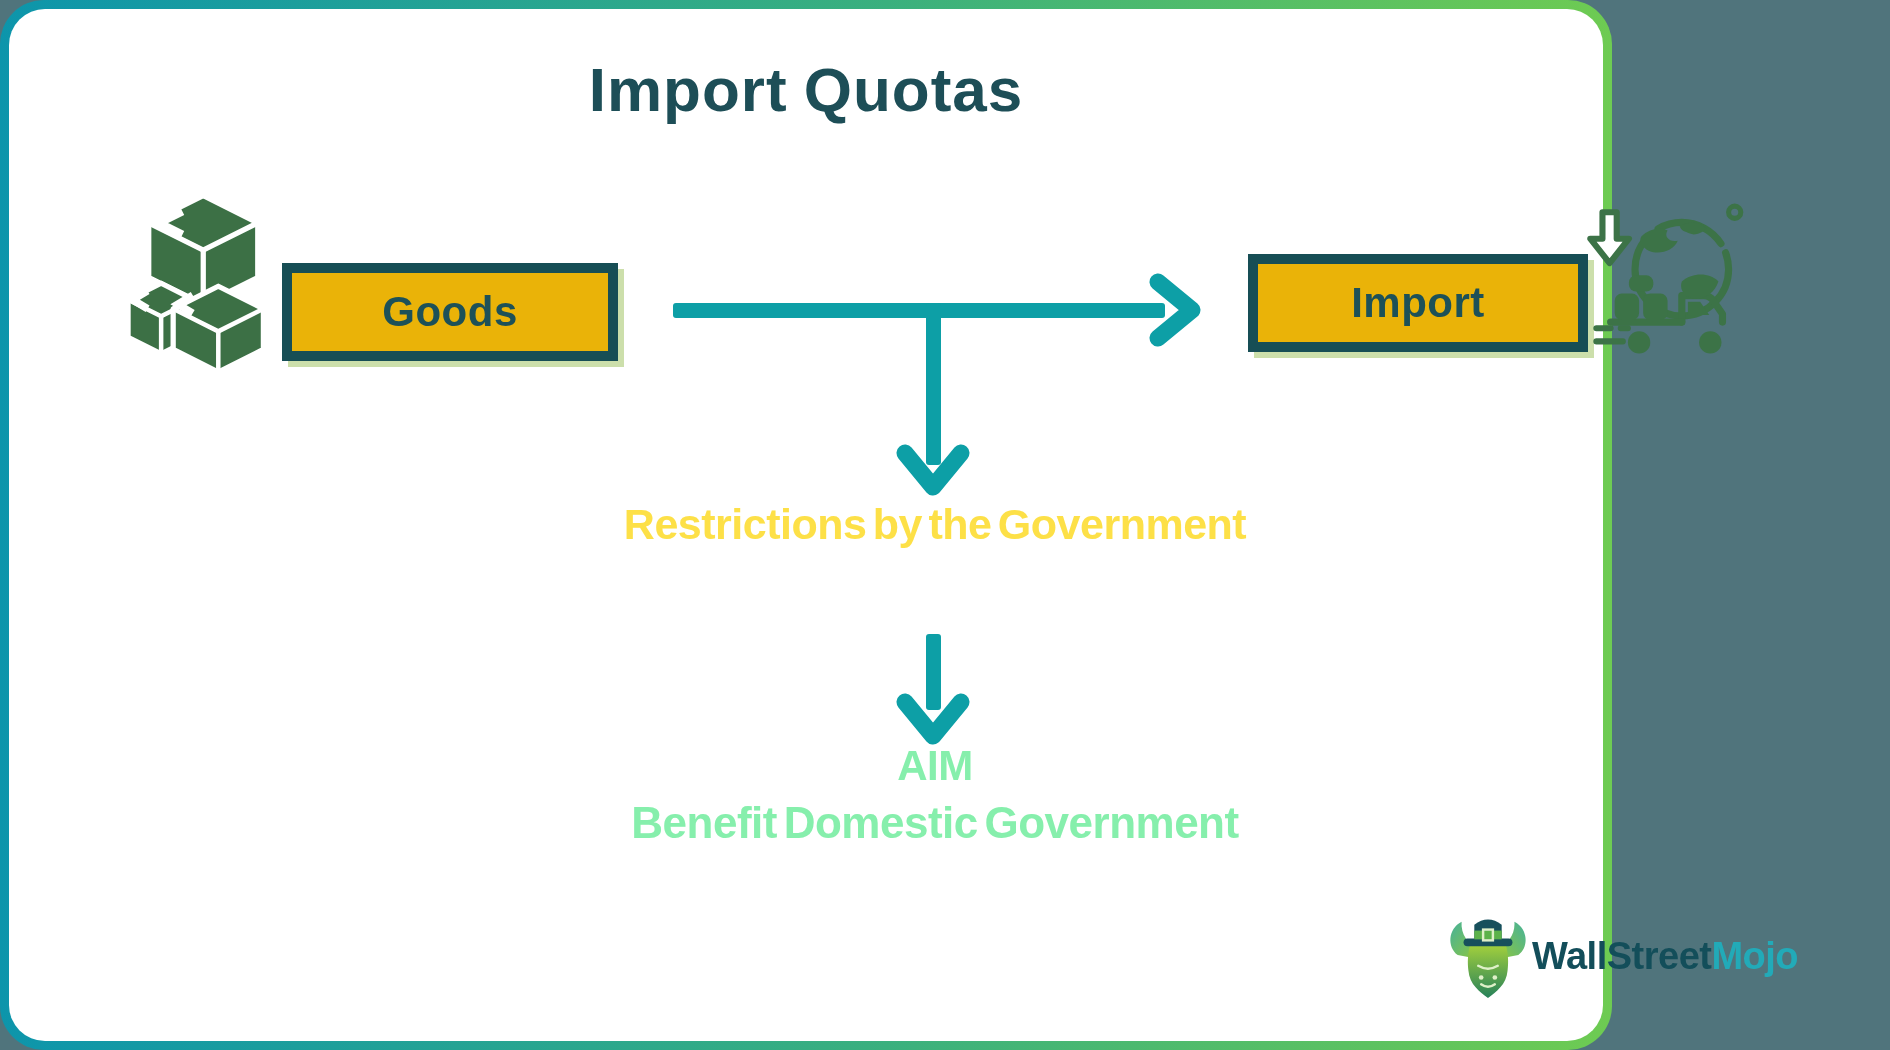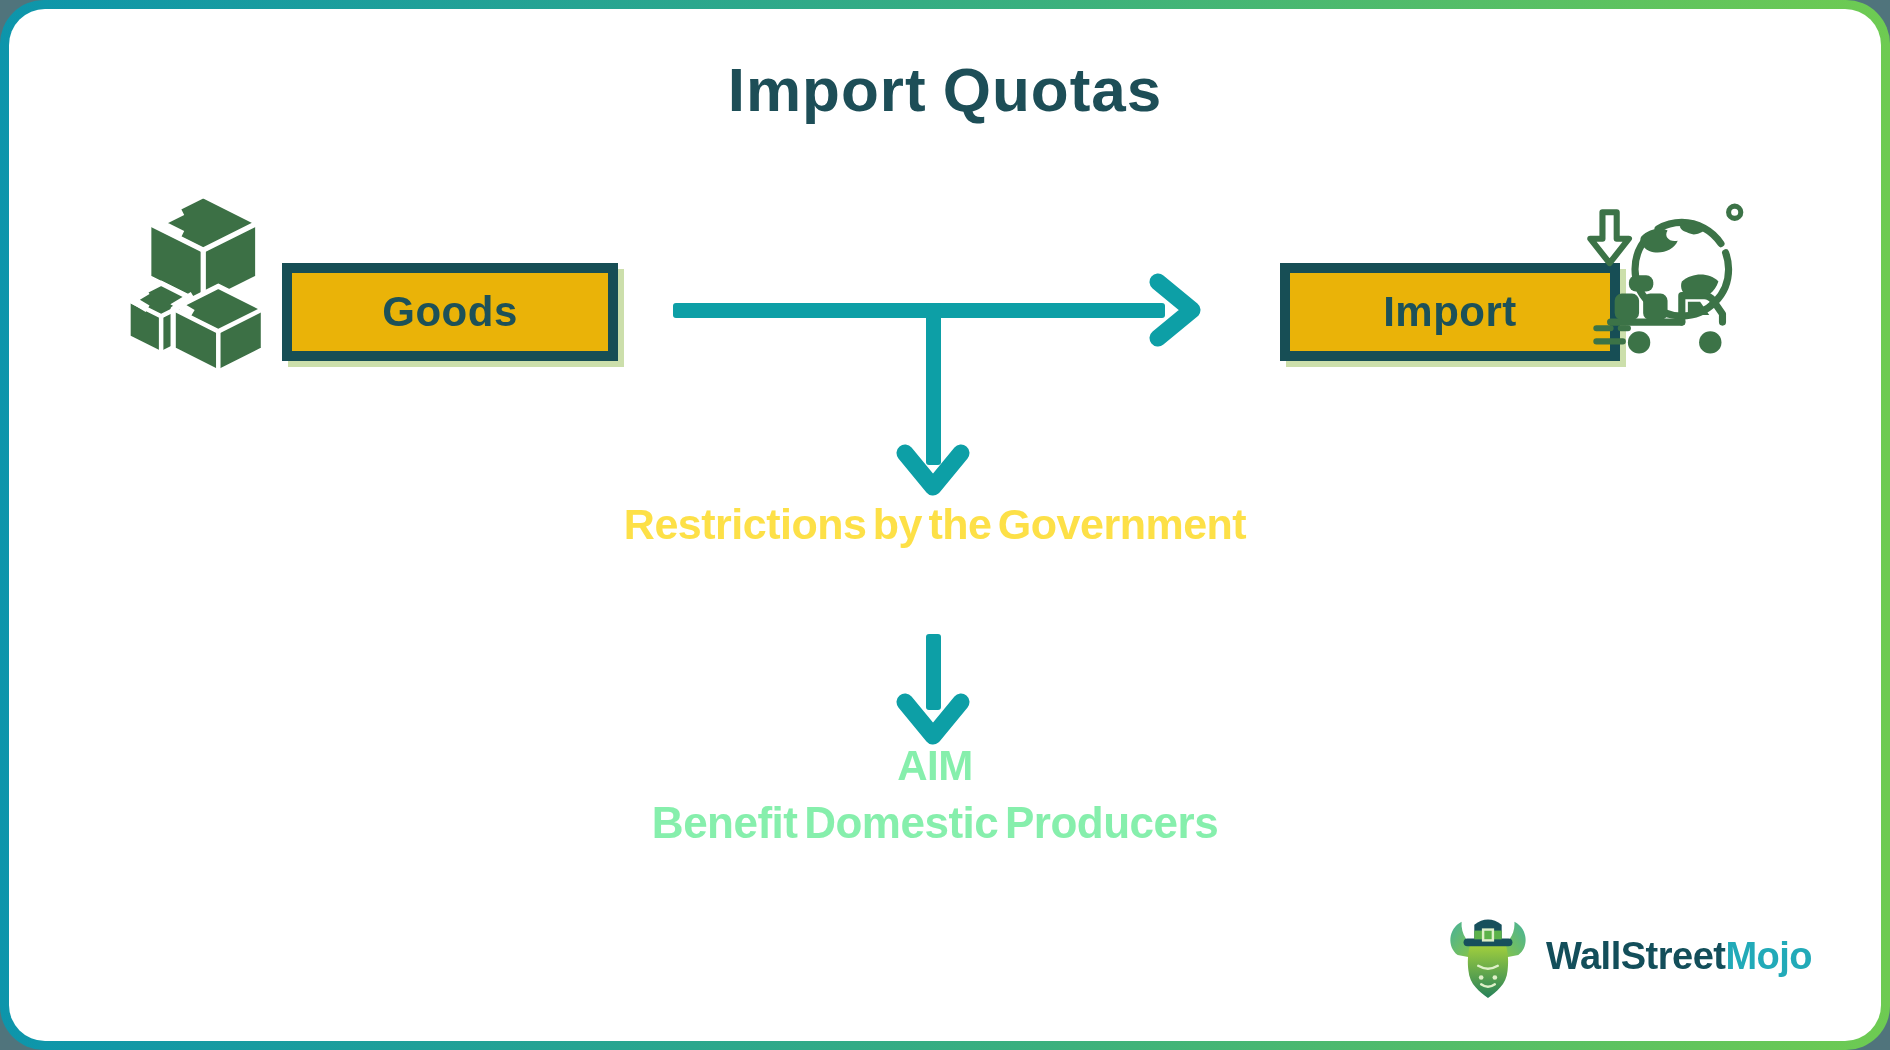--- a/index.html
+++ b/index.html
@@ -1,18 +1,18 @@
 <!DOCTYPE html>
 <html><head>
 <meta charset="utf-8">
 <style>
   html,body{margin:0;padding:0;background:#50747c;overflow:hidden;}
   *{box-sizing:border-box;}
   .stage{
-    position:relative;width:1890px;height:1050px;
+    position:relative;width:1612px;height:1050px;
     font-family:"Liberation Sans", sans-serif;
     text-decoration:underline;
   }
   .card-border{
     position:absolute;inset:0;border-radius:44px;
     background:linear-gradient(90deg,#0d95ab 0%,#3ab07e 55%,#6ecb52 100%);
   }
   .card{
     position:absolute;inset:9px;border-radius:36px;background:#ffffff;
   }
@@ -21,38 +21,38 @@
     position:absolute;top:54px;left:0;width:100%;text-align:center;
     font-size:62px;font-weight:800;color:#1d4e57;letter-spacing:1px;word-spacing:-2px;
   }
   .node{
     position:absolute;height:98px;background:#eab308;border:10px solid #174e55;
     display:flex;align-items:center;justify-content:center;
     font-size:42px;font-weight:800;color:#1d5158;letter-spacing:0.5px;
     box-shadow:6px 6px 0 rgba(141,183,68,.45);
   }
   .node-goods{left:282px;top:263px;width:336px;}
-  .node-import{left:1248px;top:263px;width:340px;margin-left:32px;}
+  .node-import{left:1248px;top:254px;width:340px;}
   .h-shaft{left:673px;top:303px;width:492px;height:15px;background:#0d9fa6;border-radius:3px;}
   .v-shaft1{left:926px;top:303px;width:15px;height:162px;background:#0d9fa6;border-radius:3px;}
   .v-shaft2{left:926px;top:634px;width:15px;height:76px;background:#0d9fa6;border-radius:3px;}
   .restrictions{
     position:absolute;left:535px;top:487px;width:800px;text-align:center;
     font-size:43px;font-weight:700;color:#fde047;line-height:74px;
     letter-spacing:-0.5px;word-spacing:-5px;
   }
   .aim-block{
     position:absolute;left:585px;top:740px;width:700px;text-align:center;
     color:#86efac;font-weight:700;letter-spacing:-0.5px;word-spacing:-5px;
   }
   .aim-heading{font-size:42px;line-height:52px;}
   .aim-text{font-size:44px;line-height:62px;}
   .logo{
     position:absolute;left:1444px;top:912px;height:88px;
-    display:flex;align-items:center;gap:14px;
+    display:flex;align-items:center;
   }
   .logo-text{font-size:38px;font-weight:800;letter-spacing:-0.5px;white-space:nowrap;}
   .logo-text .part1{color:#134e5a;}
   .logo-text .part2{color:#22aab8;}
 </style>
 </head>
 <body>
 
 <div class="stage">
   <div class="card-border"></div>
@@ -134,21 +134,21 @@
     <div>Restrictions by the Government</div>
   </div>
 
   <div class="abs v-shaft2"></div>
   <svg class="abs" style="left:895px;top:692px;" width="76" height="56" viewBox="0 0 76 56">
     <path d="M10,10 L38,44 L66,10" fill="none" stroke="#0d9fa6" stroke-width="17" stroke-linecap="round" stroke-linejoin="round"></path>
   </svg>
 
   <div class="aim-block">
     <div class="aim-heading">AIM</div>
-    <div class="aim-text">Benefit Domestic Producers</div>
+    <div class="aim-text">Benefit Domestic Government</div>
   </div>
 
   <div class="logo">
     <svg width="88" height="88" viewBox="0 0 90 90">
       <defs>
         <linearGradient id="gHead" x1="0" y1="0" x2="0" y2="1">
           <stop offset="0" stop-color="#a6d23c"></stop>
           <stop offset="1" stop-color="#27815a"></stop>
         </linearGradient>
         <linearGradient id="gHornL" x1="0" y1="0" x2="1" y2="1">

